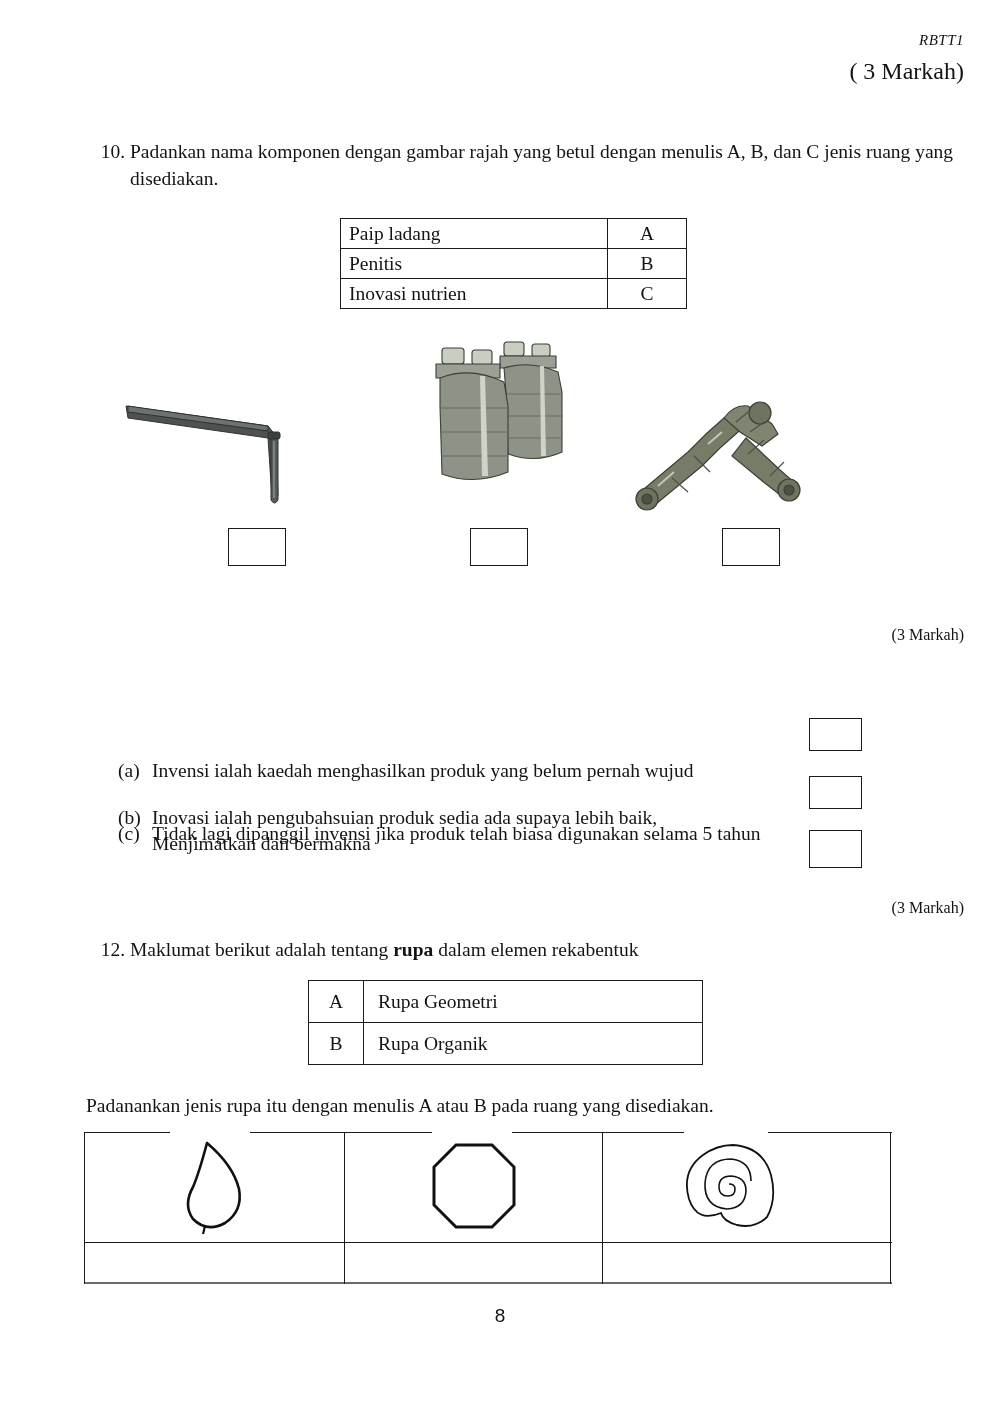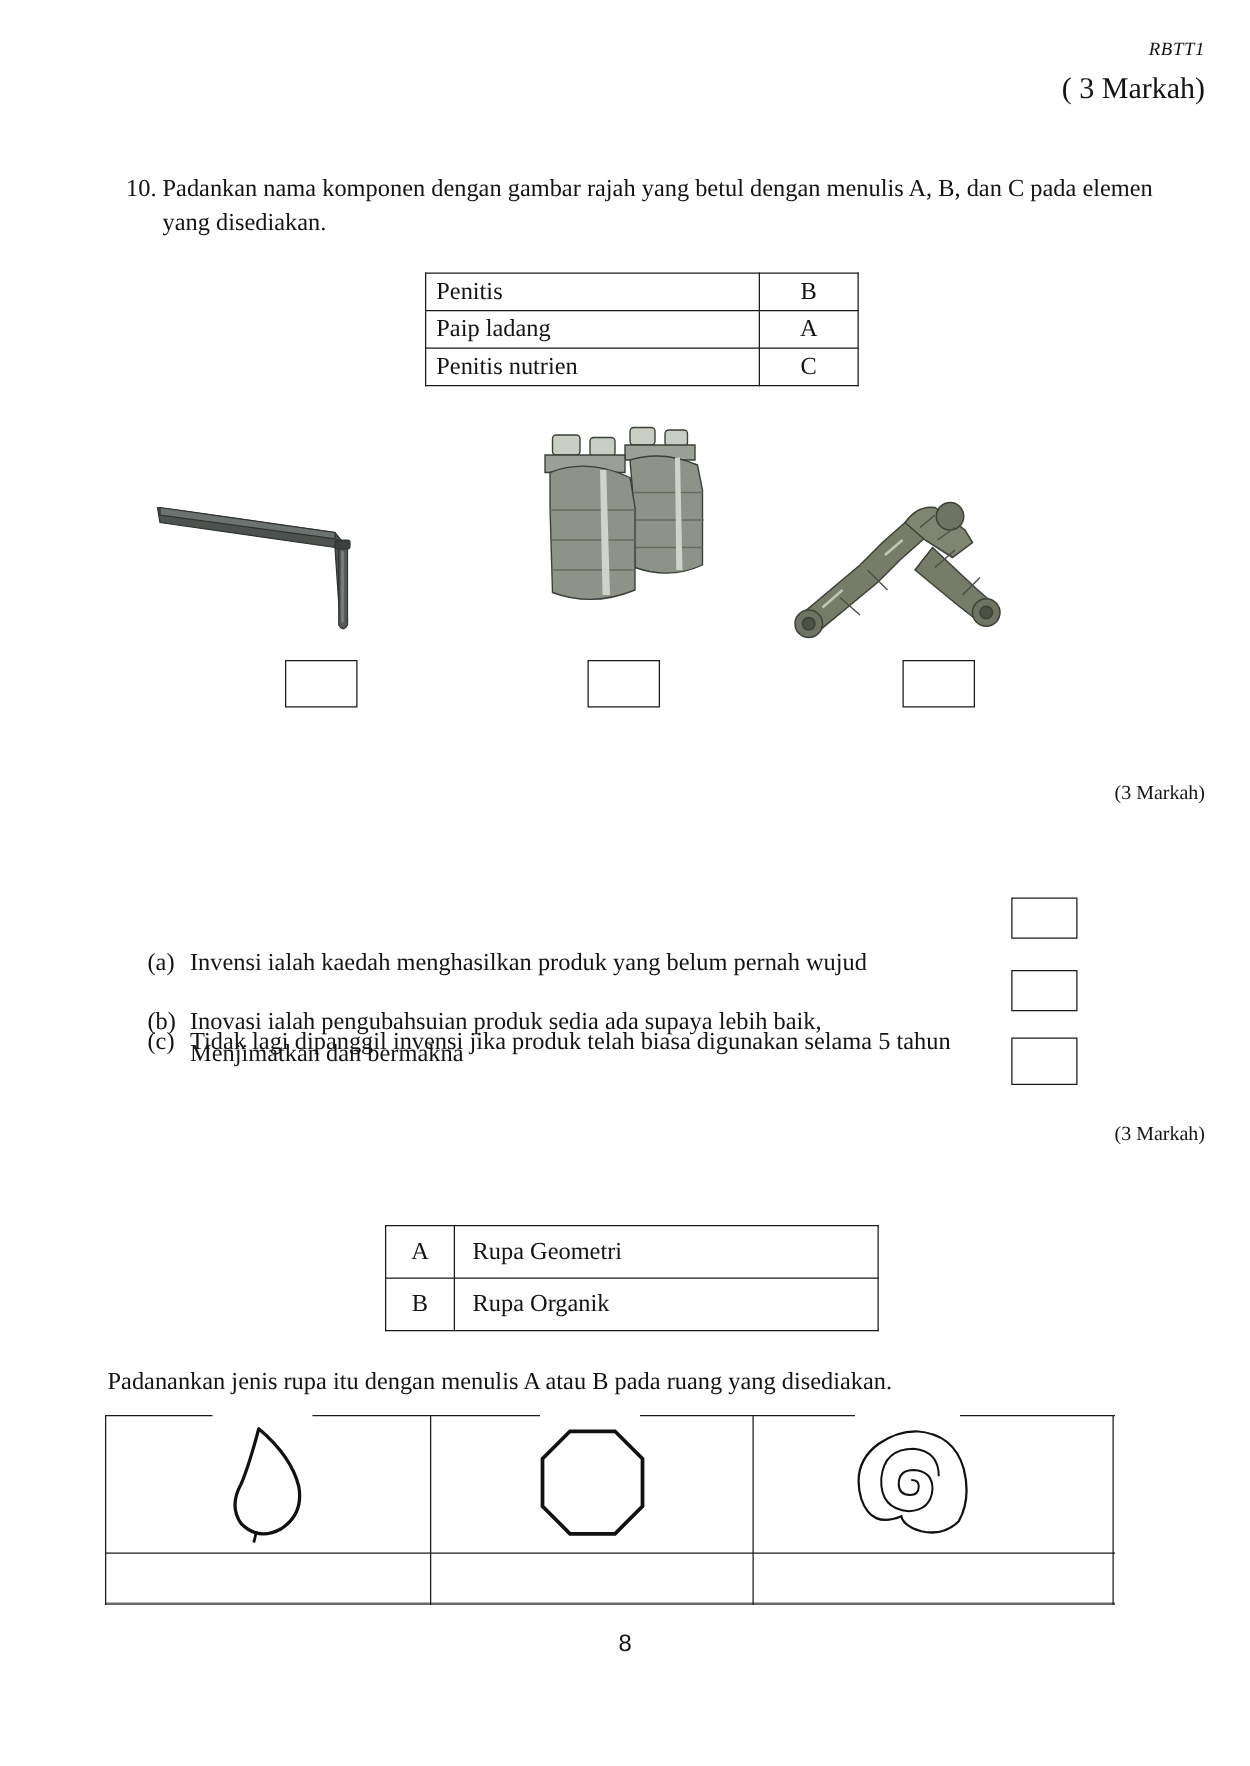--- a/index.html
+++ b/index.html
@@ -161,35 +161,35 @@
 </head>
 <body>
 
 <div class="page">
 
   <div class="hdr-code">RBTT1</div>
   <div class="hdr-marks">( 3 Markah)</div>
 
   <div class="q-block" style="left:96px; top:138px; width:860px;">
     <span class="q-num">10.</span>
-    <span class="q-body">Padankan nama komponen dengan gambar rajah yang betul dengan menulis A, B, dan C pada elemen yang disediakan.</span>
+    <span class="q-body">Padankan nama komponen dengan gambar rajah yang betul dengan menulis A, B, dan C jenis ruang yang disediakan.</span>
   </div>
 
   <table class="key-table kt10">
     <tbody>
         <tr>
+      <td class="label">Paip ladang</td>
+      <td class="letter">A</td>
+    </tr>
+    <tr>
       <td class="label">Penitis</td>
       <td class="letter">B</td>
     </tr>
     <tr>
-      <td class="label">Paip ladang</td>
-      <td class="letter">A</td>
-    </tr>
-    <tr>
-      <td class="label">Penitis nutrien</td>
+      <td class="label">Inovasi nutrien</td>
       <td class="letter">C</td>
     </tr>
   </tbody>
     </table>
 
   <div class="fig" style="left:118px; top:388px; width:190px; height:130px;">
     <svg width="190" height="130" viewBox="0 0 190 130">
       <g stroke="#2f3332" stroke-width="1">
         <path d="M8 18 L150 38 L158 48 L160 108 L154 110 L150 50 L10 30 Z" fill="#4d524f"></path>
         <path d="M10 18 L150 38 L150 43 L10 24 Z" fill="#6b7270"></path>
@@ -264,20 +264,26 @@
     <span class="tag">(c)</span>
     <span class="txt">Tidak lagi dipanggil invensi jika produk telah biasa digunakan selama 5 tahun</span>
   </div>
 
   <div class="ansbox" style="left:809px; top:718px; width:53px; height:33px;"></div>
   <div class="ansbox" style="left:809px; top:776px; width:53px; height:33px;"></div>
   <div class="ansbox" style="left:809px; top:830px; width:53px; height:38px;"></div>
 
   <div class="marks-right" style="right:36px; top:871px;">(3   Markah)</div>
 
+  <div class="q-block" style="left:96px; top:936px; width:860px;">
+    <span class="q-num">12.</span>
+    <span class="q-body">
+      <span>Maklumat berikut adalah tentang </span><b>rupa</b><span> dalam elemen rekabentuk</span>
+    </span>
+  </div>
 
   <table class="key-table kt12">
     <tbody>
         <tr>
       <td class="letter">A</td>
       <td class="label">Rupa  Geometri</td>
     </tr>
     <tr>
       <td class="letter">B</td>
       <td class="label">Rupa  Organik</td>

